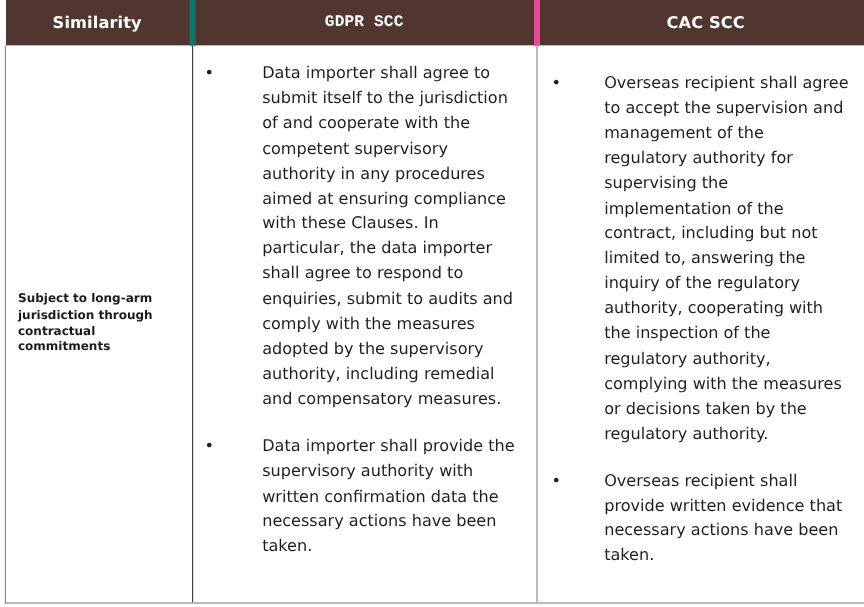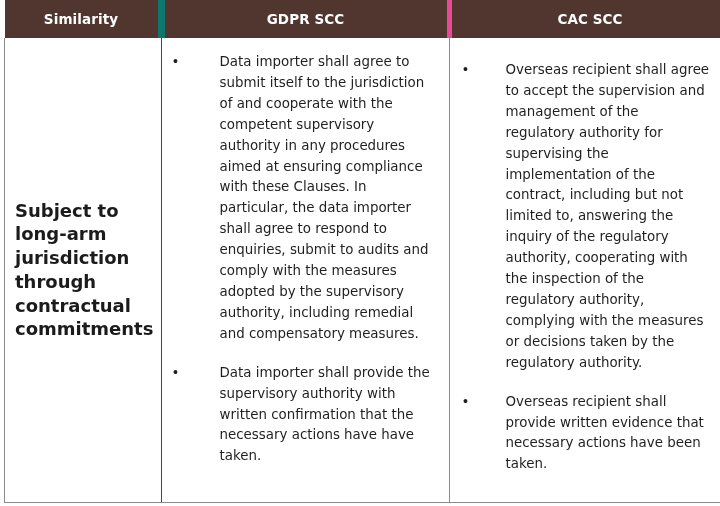--- a/index.html
+++ b/index.html
@@ -41,21 +41,21 @@
     color: #ffffff;
     font-size: 13.5px;
     font-weight: bold;
     text-align: center;
     vertical-align: middle;
     padding: 0;
     border: none;
     letter-spacing: 0.1px;
   }
   th.hsim   { width: 153px; }
-  th.hgdpr  { width: 282px; border-left: 7px solid #0f766e; }
+  th.hgdpr  { width: 282px; border-left: 5px solid #0f766e; font-family: Liberation Mono, monospace; }
   th.hcac   { width: 277px; border-left: 5px solid #ec4899; }
 
   
   tbody tr { height: 464px; }
 
   td.bcell {
     vertical-align: middle;
     padding: 0;
     background: #ffffff;
     border-left: 1px solid #8b8b8b;
@@ -79,21 +79,21 @@
   }
   td.ccac {
     width: 277px;
     border-left: 1px solid #8b8b8b;
     border-right: 1px solid #8b8b8b;
     vertical-align: top;
     padding: 0;
   }
 
   .sim-label {
-    font-size: 18px;
+    font-size: 10px;
     font-weight: bold;
     color: #1b1b1b;
     line-height: 1.32;
     text-align: left;
   }
 
   
   .bullets {
     list-style: none;
     margin: 0;
@@ -151,21 +151,21 @@
         </td>
 
         <td class="bcell cgdpr">
           <ul class="bullets gdpr-list">
             <li>
               <span class="bullet-dot">•</span>
               <span class="bullet-text">Data importer shall agree to submit itself to the jurisdiction of and cooperate with the competent supervisory authority in any procedures aimed at ensuring compliance with these Clauses. In particular, the data importer shall agree to respond to enquiries, submit to audits and comply with the measures adopted by the supervisory authority, including remedial and compensatory measures.</span>
             </li>
             <li>
               <span class="bullet-dot">•</span>
-              <span class="bullet-text">Data importer shall provide the supervisory authority with written confirmation that the necessary actions have have taken.</span>
+              <span class="bullet-text">Data importer shall provide the supervisory authority with written confirmation data the necessary actions have been taken.</span>
             </li>
           </ul>
         </td>
 
         <td class="bcell ccac">
           <ul class="bullets cac-list">
             <li>
               <span class="bullet-dot">•</span>
               <span class="bullet-text">Overseas recipient shall agree to accept the supervision and management of the regulatory authority for supervising the implementation of the contract, including but not limited to, answering the inquiry of the regulatory authority, cooperating with the inspection of the regulatory authority, complying with the measures or decisions taken by the regulatory authority.</span>
             </li>

